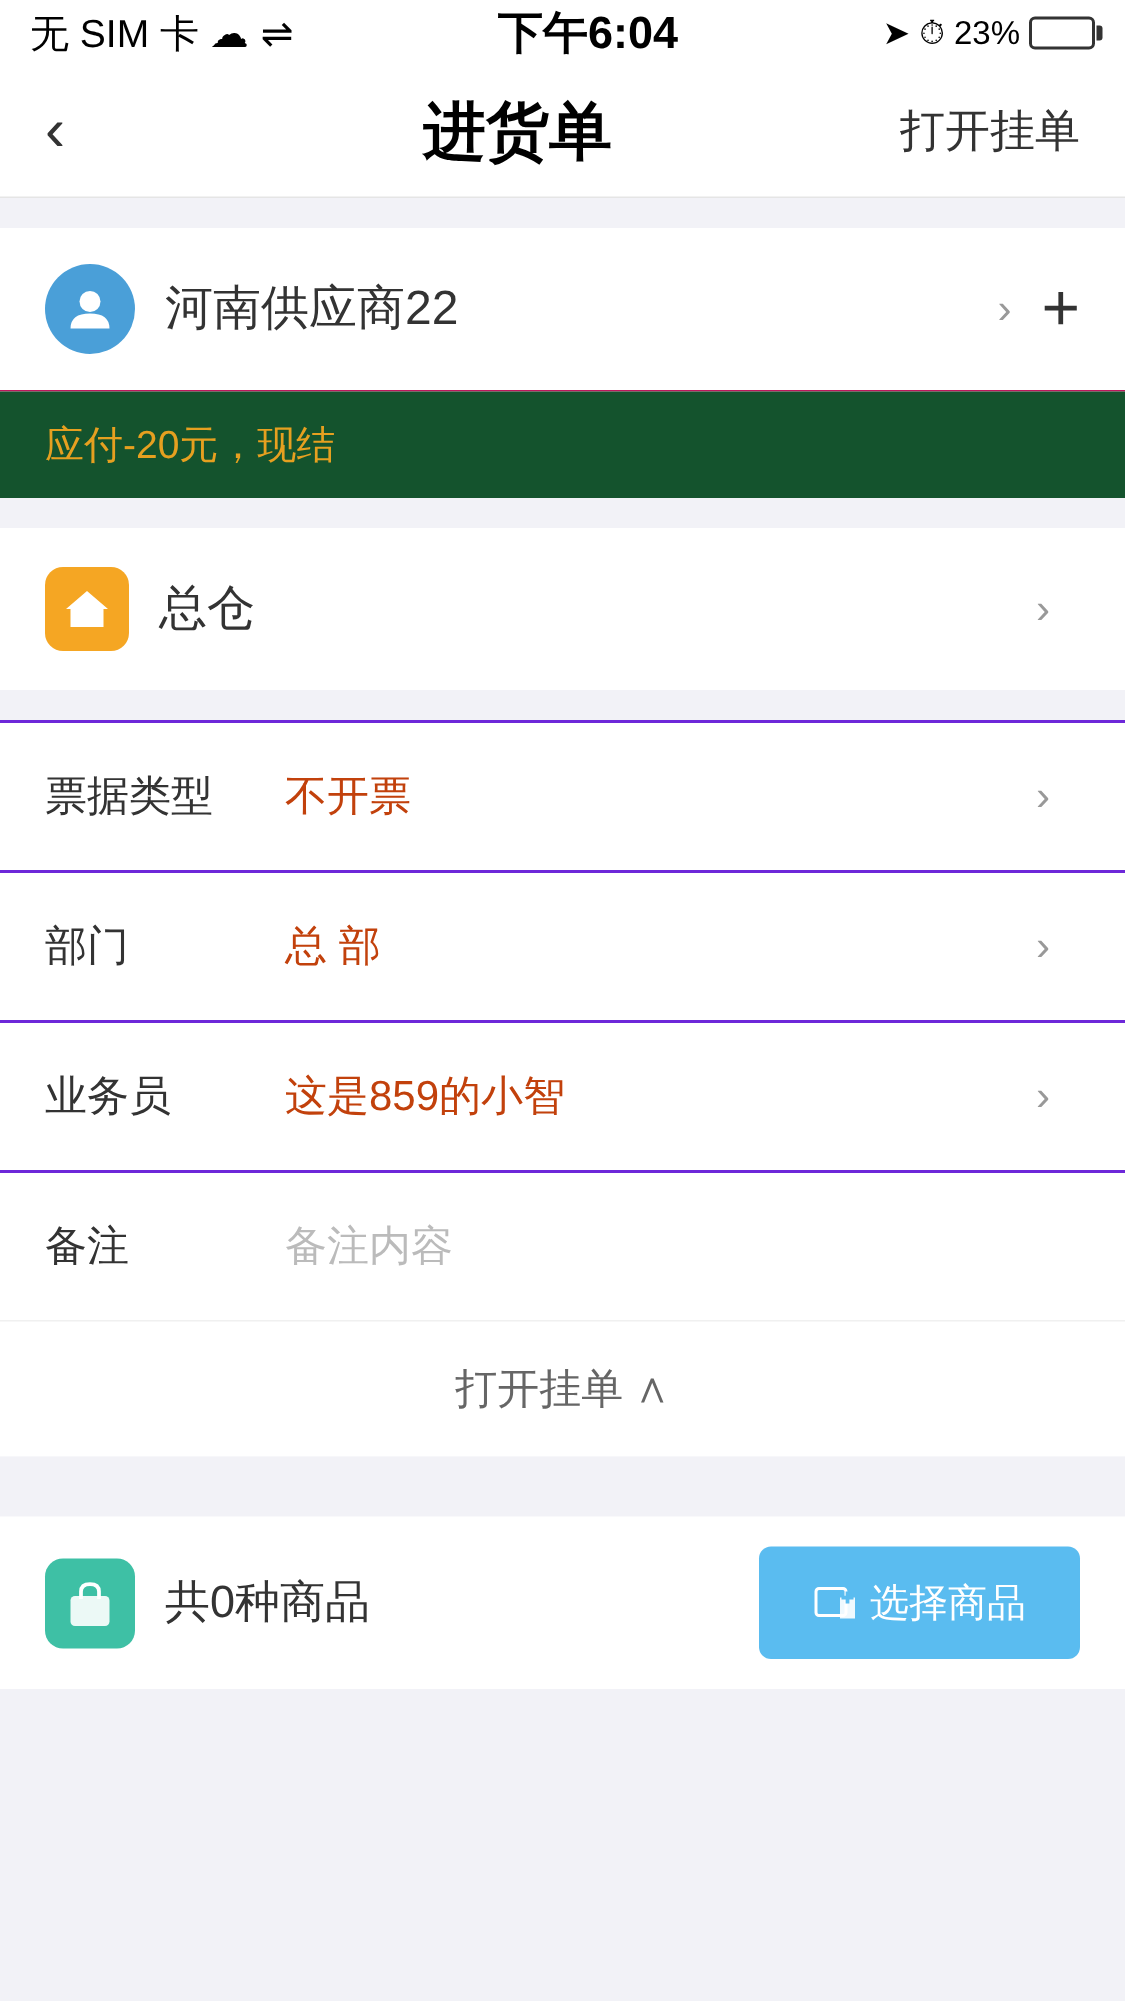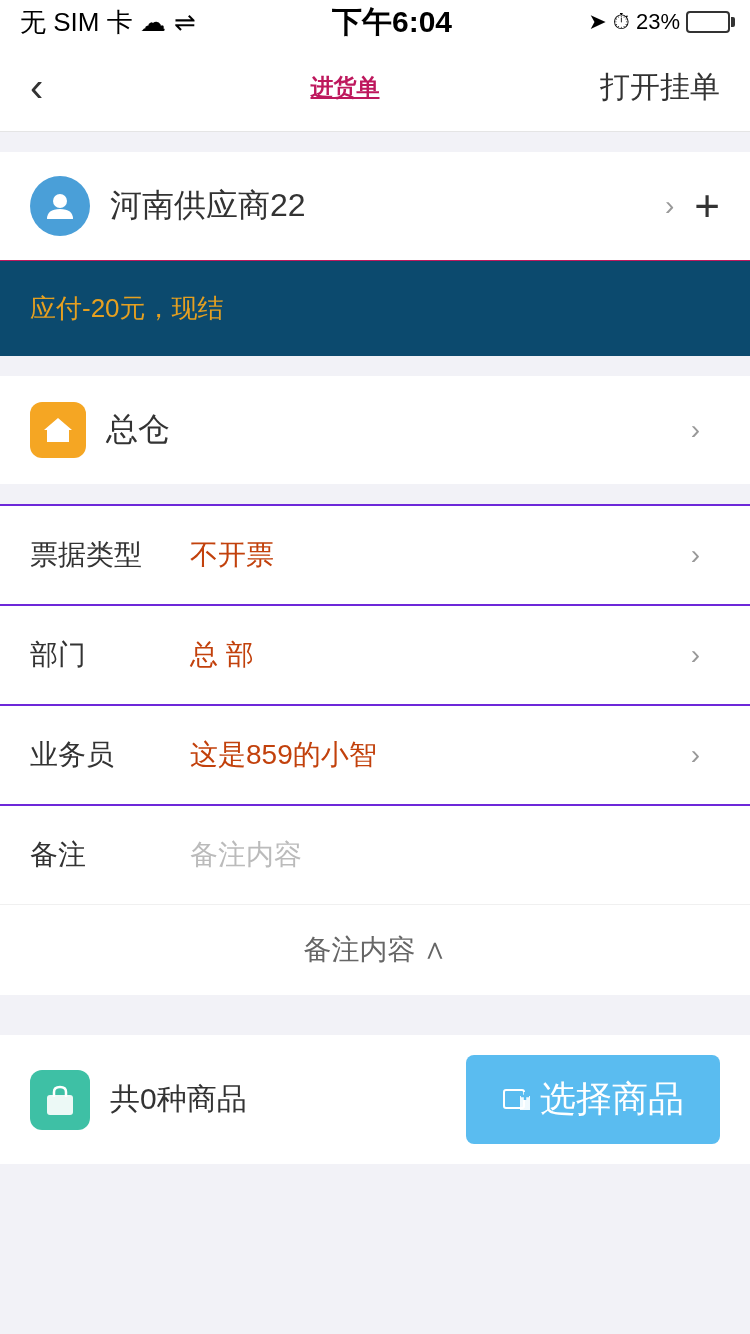--- a/index.html
+++ b/index.html
@@ -47,24 +47,23 @@
       padding: 0 30px;
       border-bottom: 1px solid #e5e5e5;
     }
     .nav-back {
       font-size: 40px;
       color: #333;
       cursor: pointer;
       width: 60px;
     }
     .nav-title {
-      font-size: 23px;
+      font-size: 42px;
       font-weight: 600;
-      color: #be185d;
-      text-decoration: underline;
+      color: #000000;
     }
     .nav-action {
       font-size: 30px;
       color: #333;
       cursor: pointer;
     }
 
     
     .section-gap {
       height: 20px;
@@ -106,22 +105,22 @@
     }
     .add-btn {
       font-size: 44px;
       color: #333;
       cursor: pointer;
       line-height: 1;
     }
 
     
     .notice-bar {
-      background: #0c4a6e;
-      padding: 30px 30px;
+      background: #14532d;
+      padding: 18px 30px;
       font-size: 26px;
       color: #e6a020;
     }
 
     
     .warehouse-row {
       display: flex;
       align-items: center;
       padding: 26px 30px;
       background: #fff;
@@ -187,21 +186,21 @@
       margin-right: 20px; flex-shrink: 0;
     }
     .product-count {
       flex: 1;
       font-size: 30px;
       color: #333;
     }
     .select-btn {
       background: #5abcf0;
       color: #fff;
-      font-size: 36px;
+      font-size: 26px;
       padding: 20px 36px;
       border-radius: 8px;
       display: flex;
       align-items: center;
       gap: 10px;
       cursor: pointer;
     }
 
     
     .content-rest {
@@ -284,21 +283,21 @@
     <span class="form-label">业务员</span>
     <span class="form-value">这是859的小智</span>
     <span class="chevron-right">›</span>
   </div>
 
   <div class="form-row">
     <span class="form-label">备注</span>
     <span class="form-value form-placeholder">备注内容</span>
   </div>
 
-  <div class="collapse-row">备注内容 ∧</div>
+  <div class="collapse-row">打开挂单 ∧</div>
 </div>
 
 <div class="section-gap"></div>
 
 <div class="product-bar">
   <div class="product-icon">
     <svg width="34" height="34" viewBox="0 0 34 34" fill="white">
       <rect x="4" y="12" width="26" height="20" rx="3" fill="white" opacity="0.9"></rect>
       <path d="M11 14 L11 9 Q11 4 17 4 Q23 4 23 9 L23 14" stroke="white" stroke-width="2.5" fill="none"></path>
     </svg>

